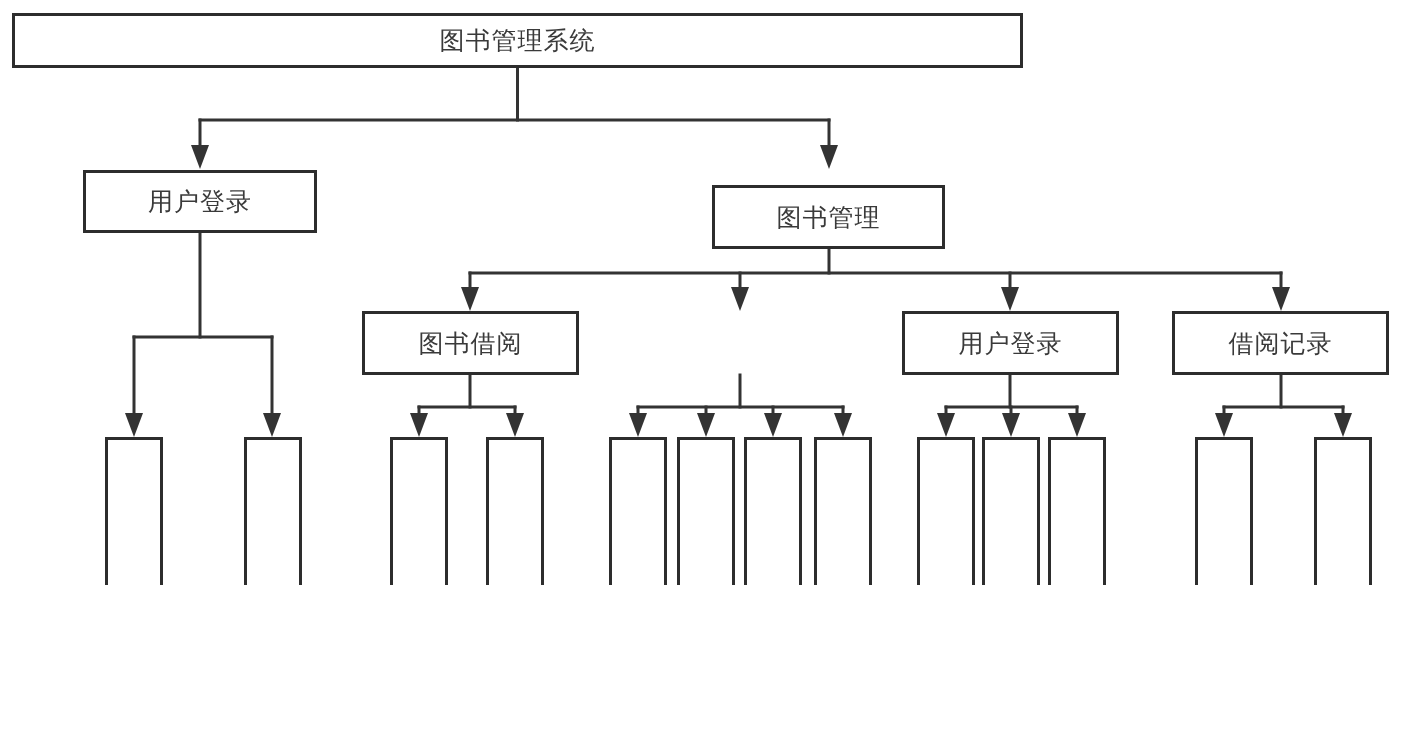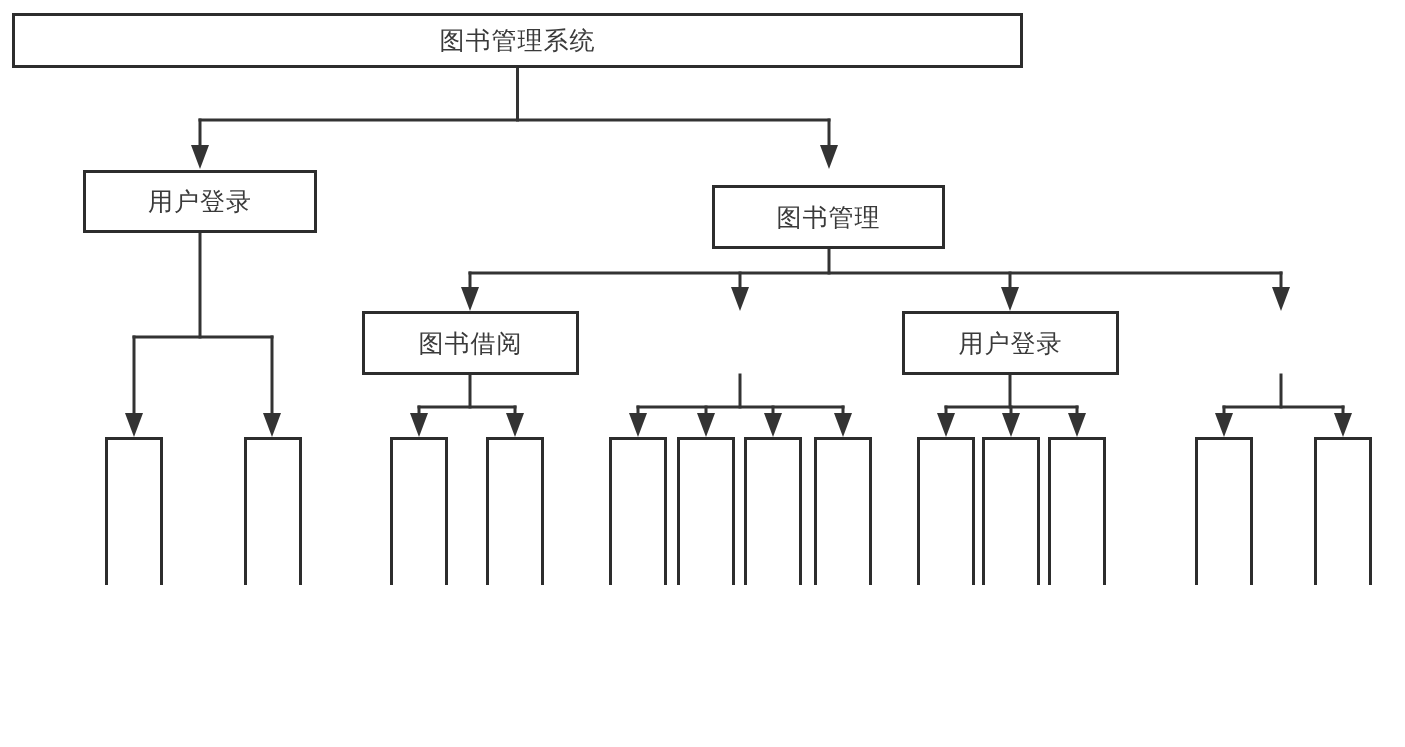--- a/index.html
+++ b/index.html
@@ -127,20 +127,23 @@
   <div class="hbox" style="left:712px;top:185px;width:233px;height:64px">
     <span class="hlabel">图书管理</span>
   </div>
 
   <div class="hbox" style="left:362px;top:311px;width:217px;height:64px">
     <span class="hlabel">图书借阅</span>
   </div>
   <div class="hbox" style="left:902px;top:311px;width:217px;height:64px">
     <span class="hlabel">用户登录</span>
   </div>
+  <div class="hbox" style="left:1172px;top:311px;width:217px;height:64px">
+    <span class="hlabel">借阅记录</span>
+  </div>
 
   <div class="vbox" style="left:105px">
     <span class="vlabel">用户登录</span>
   </div>
   <div class="vbox" style="left:244px">
     <span class="vlabel">注销登录</span>
   </div>
 
   <div class="vbox" style="left:390px">
     <span class="vlabel">查询图书</span>

